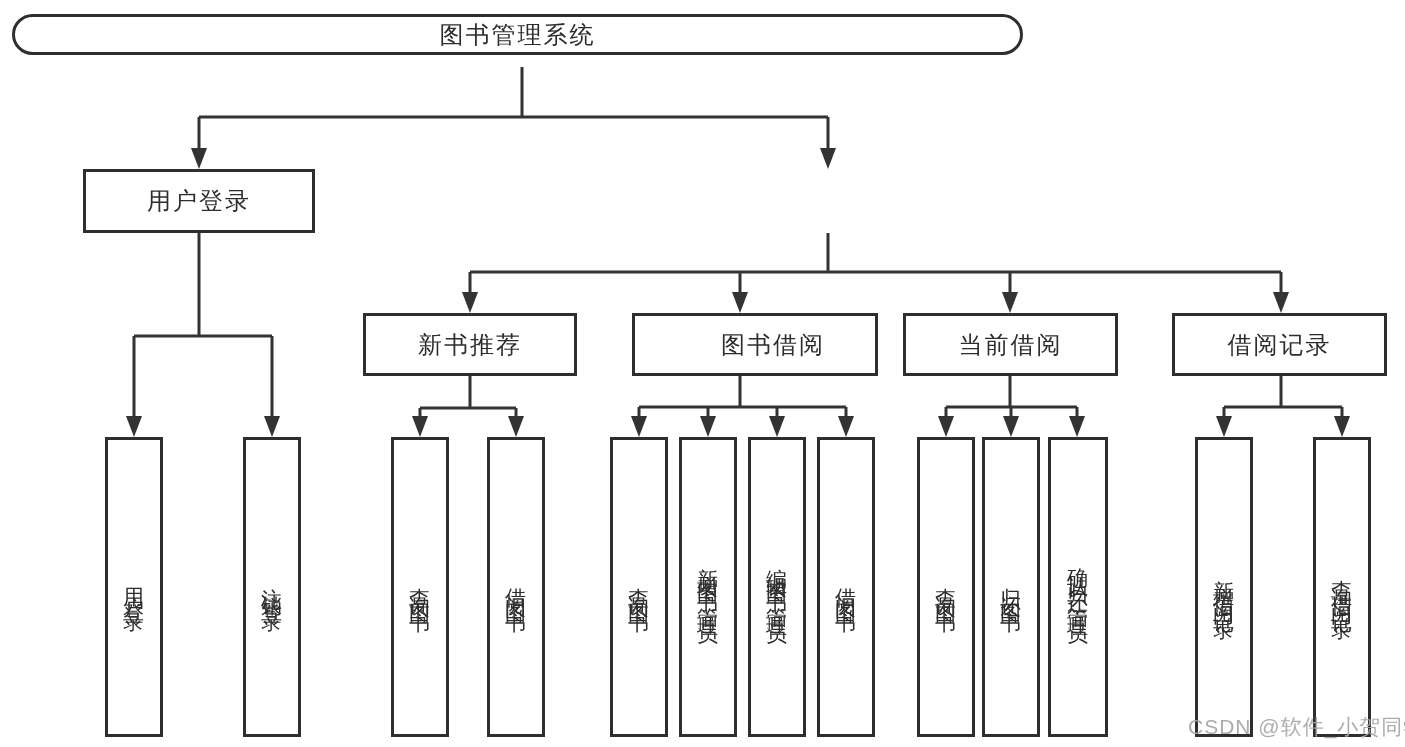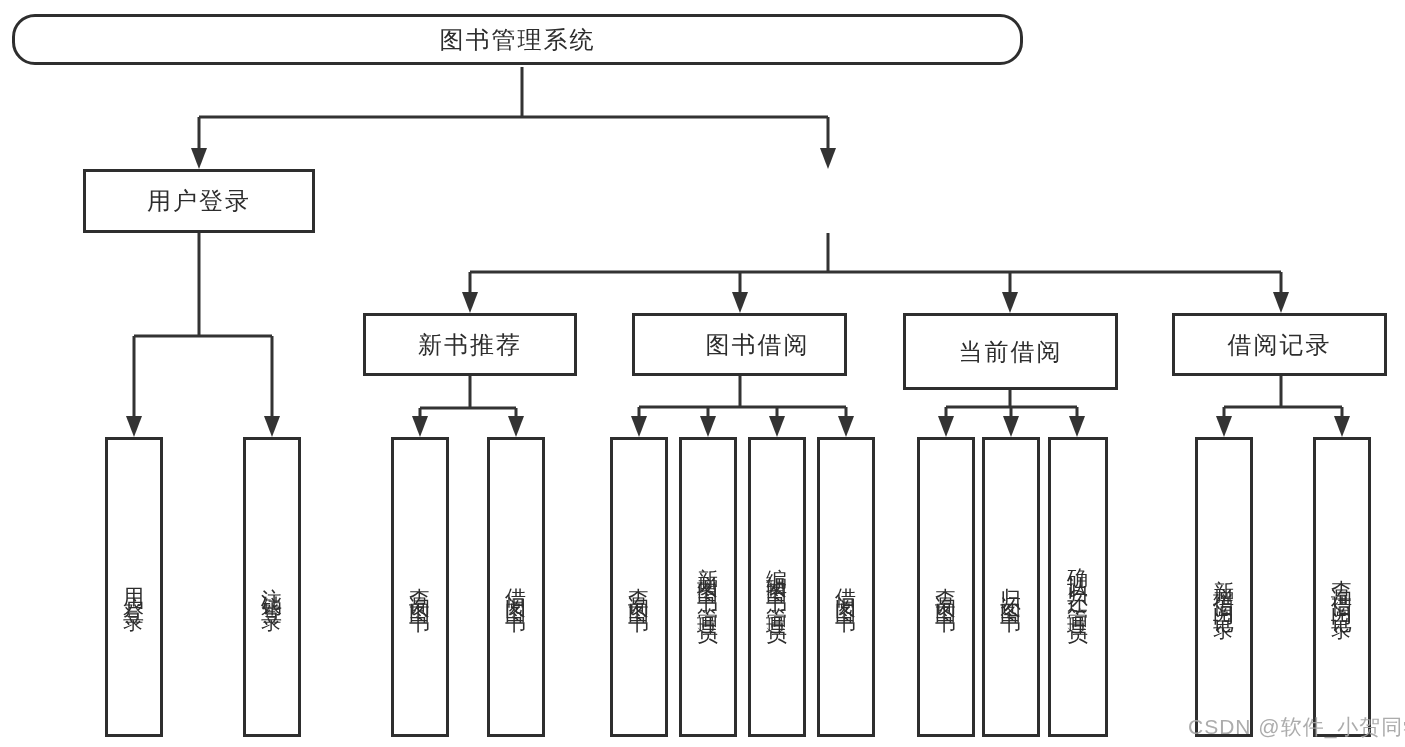--- a/index.html
+++ b/index.html
@@ -76,35 +76,35 @@
       <polygon points="769,416 785,416 777,437"></polygon>
       <polygon points="838,416 854,416 846,437"></polygon>
       <polygon points="938,416 954,416 946,437"></polygon>
       <polygon points="1003,416 1019,416 1011,437"></polygon>
       <polygon points="1069,416 1085,416 1077,437"></polygon>
       <polygon points="1216,416 1232,416 1224,437"></polygon>
       <polygon points="1334,416 1350,416 1342,437"></polygon>
     </g>
   </svg>
 
-  <div class="node h-node" style="left:12px;top:14px;width:1011px;height:51px;border-radius:23px;">
+  <div class="node h-node" style="left:12px;top:14px;width:1011px;height:41px;border-radius:23px;">
     <span>图书管理系统</span>
   </div>
 
   <div class="node h-node" style="left:83px;top:169px;width:232px;height:64px;">
     <span>用户登录</span>
   </div>
 
   <div class="node h-node" style="left:363px;top:313px;width:214px;height:63px;">
     <span>新书推荐</span>
   </div>
-  <div class="node h-node" style="left:632px;top:313px;width:215px;height:63px;padding-left:36px;">
+  <div class="node h-node" style="left:632px;top:313px;width:246px;height:63px;padding-left:36px;">
     <span>图书借阅</span>
   </div>
-  <div class="node h-node" style="left:903px;top:313px;width:215px;height:77px;">
+  <div class="node h-node" style="left:903px;top:313px;width:215px;height:63px;">
     <span>当前借阅</span>
   </div>
   <div class="node h-node" style="left:1172px;top:313px;width:215px;height:63px;">
     <span>借阅记录</span>
   </div>
 
   <div class="node leaf" style="left:105px;">
     <span class="vtext">用户登录</span>
   </div>
   <div class="node leaf" style="left:243px;">

